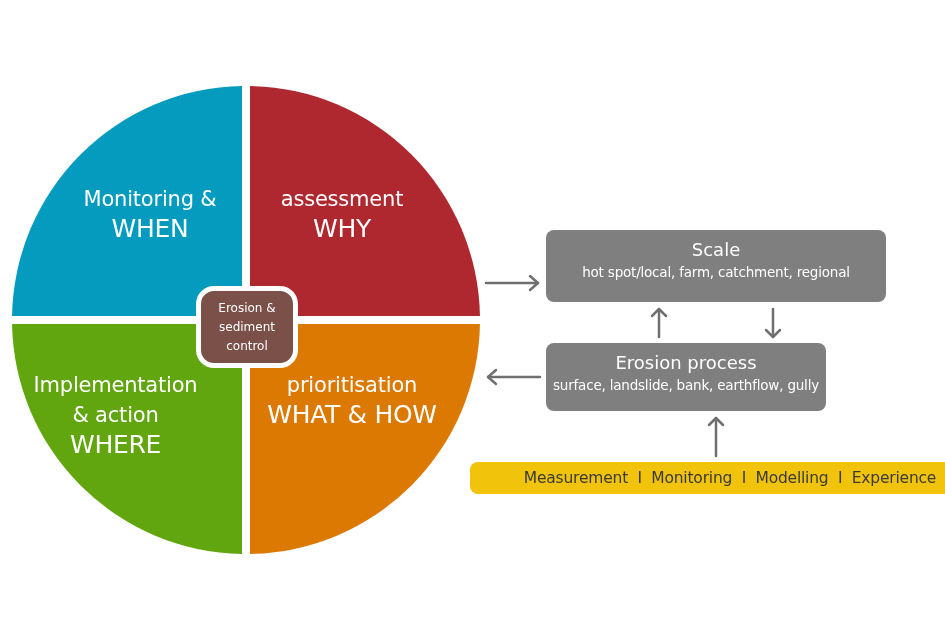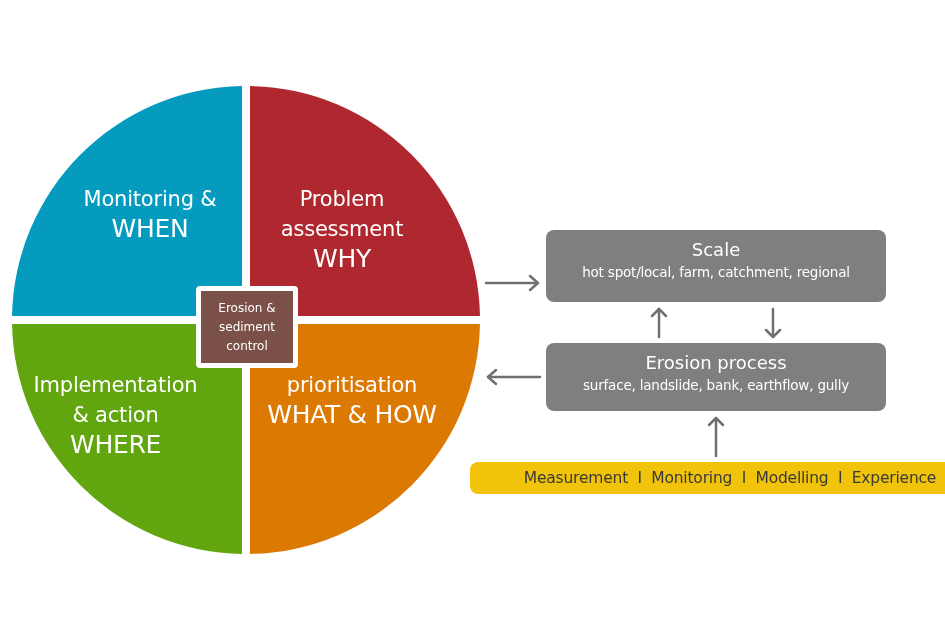--- a/index.html
+++ b/index.html
@@ -3,28 +3,28 @@
   <meta charset="utf-8">
   <style>
     html, body { margin: 0; padding: 0; background: #ffffff; }
     body { width: 945px; height: 630px; position: relative; overflow: hidden;
            font-family: "DejaVu Sans", "Liberation Sans", sans-serif; }
     #wheel { position: absolute; left: 0; top: 0; width: 500px; height: 630px; }
     .q-label { position: absolute; color: #ffffff; text-align: center; line-height: 30px; }
     .q-label .l1, .q-label .l2 { display: block; font-size: 21px; font-weight: normal; letter-spacing: -0.2px; }
     .q-label .l3 { display: block; font-size: 25px; font-weight: normal; letter-spacing: -0.3px; }
     #center-box { position: absolute; left: 196px; top: 286px; width: 92px; height: 72px;
-                  background: #7a5048; border: 5px solid #ffffff; border-radius: 4px;
+                  background: #7a5048; border: 5px solid #ffffff; border-radius: 18px;
                   color: #ffffff; text-align: center; font-size: 12px; line-height: 19px;
                   display: flex; flex-direction: column; justify-content: center; box-sizing: content-box; }
     .gbox { position: absolute; background: #7f7f80; border-radius: 8px; color: #ffffff; text-align: center; }
     .gbox .title { display: block; font-size: 18px; line-height: 24px; }
     .gbox .sub { display: block; font-size: 13.5px; line-height: 20px; letter-spacing: -0.2px; }
     #scale-box { left: 546px; top: 230px; width: 340px; height: 72px; padding-top: 8px; box-sizing: border-box; }
-    #process-box { left: 546px; top: 343px; width: 340px; height: 68px; padding-top: 8px; box-sizing: border-box; }
+    #process-box { left: 546px; top: 343px; width: 280px; height: 68px; padding-top: 8px; box-sizing: border-box; }
     #methods-bar { position: absolute; left: 470px; top: 462px; width: 472px; height: 32px;
                    background: #f1c40b; border-radius: 8px; color: #3a3a3a; font-size: 15.5px;
                    line-height: 32px; text-align: center; letter-spacing: -0.2px; }
     #arrows { position: absolute; left: 0; top: 0; width: 945px; height: 630px; pointer-events: none; }
   </style>
 </head>
 <body>
 
 <svg id="wheel" viewBox="0 0 500 630">
   <path id="q-monitoring" d="M242,316 L242,86.03419053203521 A234,234 0 0 0 12.034190532035211,316 Z" fill="#049bbf"></path>
@@ -32,21 +32,20 @@
   <path id="q-implementation" d="M242,324 L242,553.9658094679648 A234,234 0 0 1 12.034190532035211,324 Z" fill="#61a60f"></path>
   <path id="q-planning" d="M250,324 L250,553.9658094679648 A234,234 0 0 0 479.9658094679648,324 Z" fill="#dc7903"></path>
 </svg>
 
 <div class="q-label" style="left:55px; top:184px; width:190px;">
   <span class="l1">Monitoring &amp;</span>
   <span class="l3">WHEN</span>
 </div>
 
 <div class="q-label" style="left:252px; top:184px; width:180px;">
-  <span class="l1">Problem</span>
   <span class="l2">assessment</span>
   <span class="l3">WHY</span>
 </div>
 
 <div class="q-label" style="left:13px; top:370px; width:205px;">
   <span class="l1">Implementation</span>
   <span class="l2">&amp; action</span>
   <span class="l3">WHERE</span>
 </div>
 

